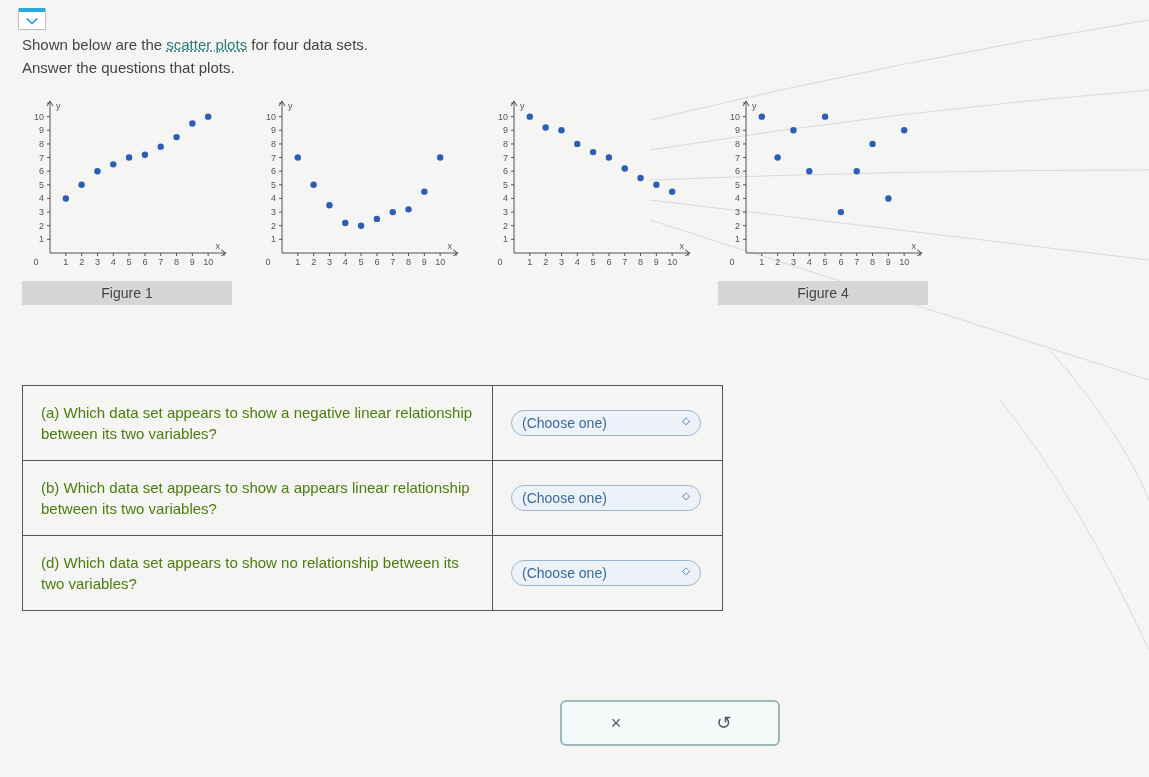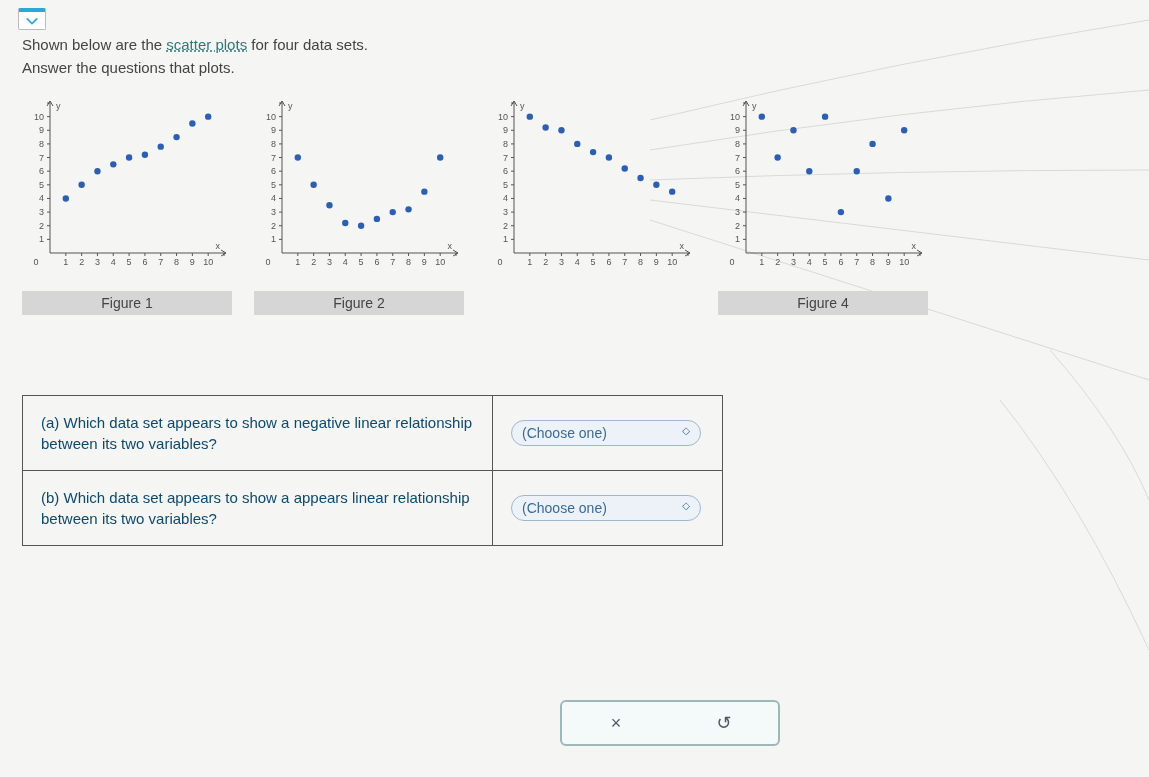--- a/index.html
+++ b/index.html
@@ -40,34 +40,34 @@
   }
   .scatter-wrapper { display:flex; flex-direction:column; align-items:center; }
   .scatter-svg { width: 210px; height: 180px; }
   .fig-caption {
     width: 210px;
     background: #d6d6d6;
     color: #444;
     font-size: 14px;
     text-align: center;
     padding: 4px 0;
-    margin-top: 14px;
+    margin-top: 4px;
   }
 
   .questions-table {
     margin-top: 80px;
     border-collapse: collapse;
     border: 1.5px solid #555;
   }
   .questions-table td {
     border: 1.5px solid #555;
     padding: 16px 18px;
     vertical-align: middle;
   }
-  .q-text { width: 470px; font-size: 15px; color: #0c4a6e; line-height: 1.4; }
+  .q-text { width: 470px; font-size: 15px; color: #4d7c0f; line-height: 1.4; }
   .q-control { width: 230px; text-align: left; }
 
   .select-pill {
     display: inline-flex;
     align-items: flex-start;
     justify-content: space-between;
     width: 190px;
     padding: 4px 10px;
     border: 1px solid #9fb8d0;
     border-radius: 16px;
@@ -258,21 +258,20 @@
           <circle cx="59.63636363636364" cy="87.81818181818181" r="3.2" fill="#2b5fb5"></circle>
           <circle cx="75.45454545454545" cy="108.27272727272728" r="3.2" fill="#2b5fb5"></circle>
           <circle cx="91.27272727272728" cy="126" r="3.2" fill="#2b5fb5"></circle>
           <circle cx="107.0909090909091" cy="128.72727272727272" r="3.2" fill="#2b5fb5"></circle>
           <circle cx="122.9090909090909" cy="121.9090909090909" r="3.2" fill="#2b5fb5"></circle>
           <circle cx="138.72727272727272" cy="115.0909090909091" r="3.2" fill="#2b5fb5"></circle>
           <circle cx="154.54545454545456" cy="112.36363636363635" r="3.2" fill="#2b5fb5"></circle>
           <circle cx="170.36363636363637" cy="94.63636363636363" r="3.2" fill="#2b5fb5"></circle>
           <circle cx="186.1818181818182" cy="60.54545454545455" r="3.2" fill="#2b5fb5"></circle>
         </svg>
-      <div class="fig-caption">Figure 2</div>
     </div>
     <div class="scatter-wrapper">
       <svg class="scatter-svg" viewBox="0 0 210 180">
           <g class="axis">
             <line x1="28" y1="4" x2="28" y2="156"></line>
             <line x1="28" y1="156" x2="204" y2="156"></line>
             <line x1="28" y1="4" x2="25" y2="9"></line>
             <line x1="28" y1="4" x2="31" y2="9"></line>
             <line x1="204" y1="156" x2="199" y2="153"></line>
             <line x1="204" y1="156" x2="199" y2="159"></line>
@@ -417,20 +416,29 @@
     </tr>
     <tr>
       <td class="q-text">(b) Which data set appears to show a appears linear relationship between its two variables?</td>
       <td class="q-control">
         <div class="select-pill">
           <span>(Choose one)</span>
           <span class="caret">◇</span>
         </div>
       </td>
     </tr>
+    <tr>
+      <td class="q-text">(d) Which data set appears to show no relationship between its two variables?</td>
+      <td class="q-control">
+        <div class="select-pill">
+          <span>(Choose one)</span>
+          <span class="caret">◇</span>
+        </div>
+      </td>
+    </tr>
   </tbody>
     </table>
 
 </div>
 
 <div class="action-bar">
   <div class="action-btn">
     <span>×</span>
   </div>
   <div class="action-btn">

